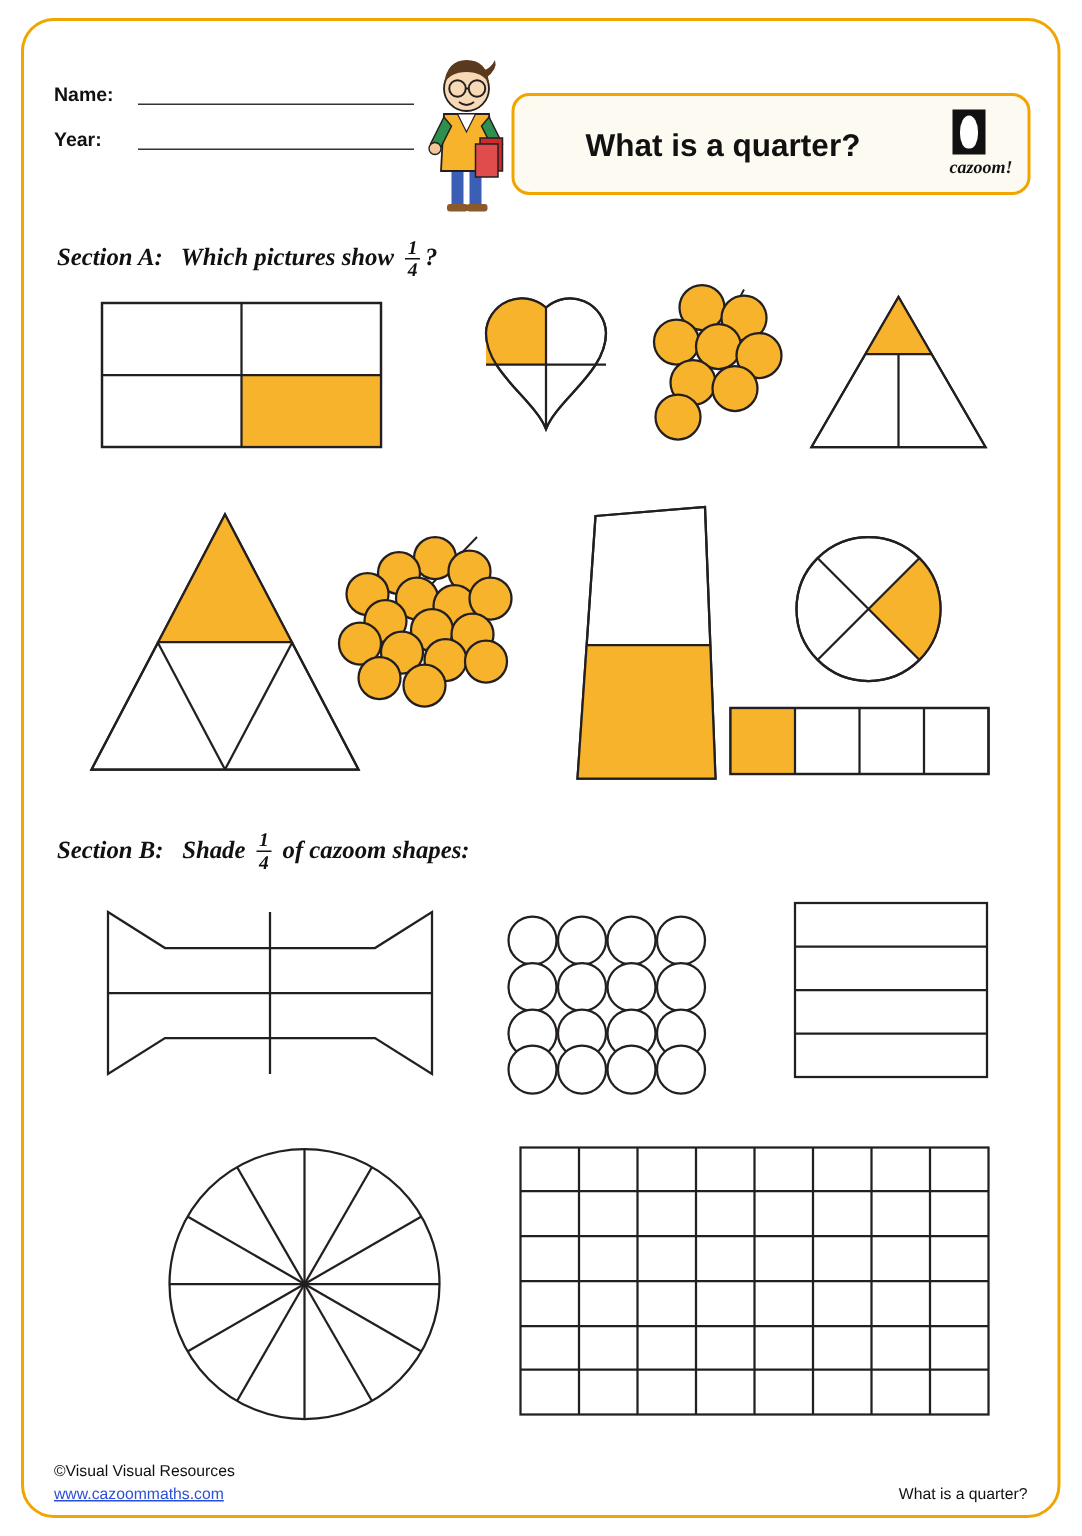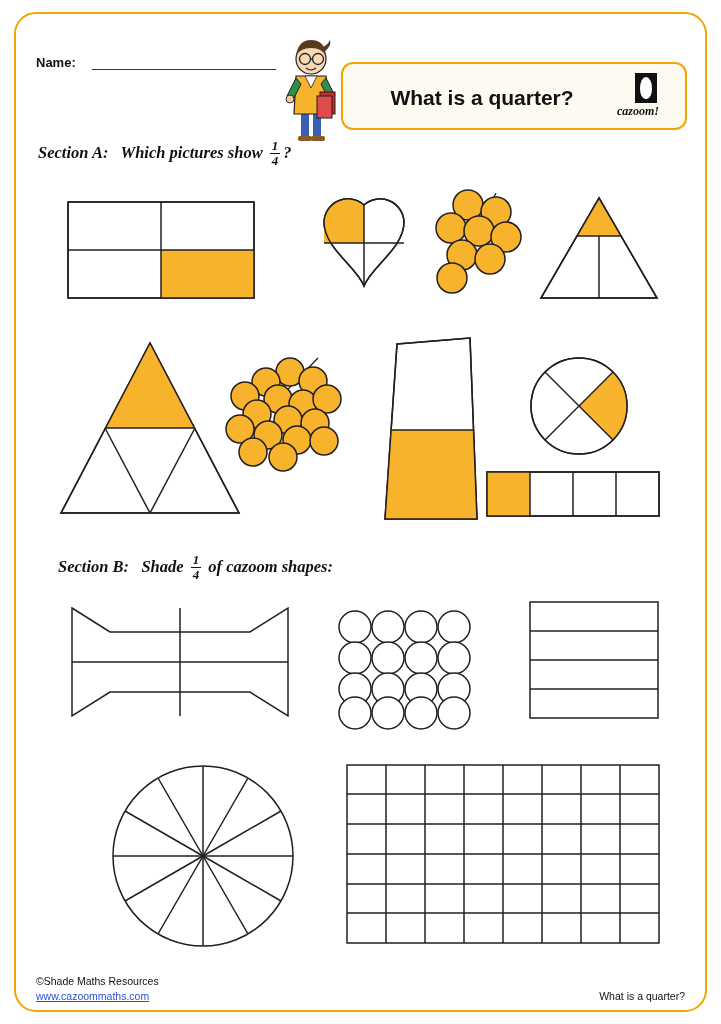--- a/index.html
+++ b/index.html
@@ -90,21 +90,21 @@
     font-family: "Liberation Sans", sans-serif;
     font-weight: bold;
     font-size: 21px;
     color: #111;
   }
   .logo {
     position: absolute;
     right: 10px; top: 9px;
     width: 58px;
     height: 50px;
-    text-align: left;
+    text-align: right;
   }
   .logo-mark {
     width: 22px;
     height: 30px;
     margin: 0 auto;
     background: #111;
     position: relative;
   }
   .logo-mark:after {
     content: "";
@@ -126,22 +126,22 @@
   
   .section-head {
     position: absolute;
     font-family: "Liberation Serif", serif;
     font-weight: bold;
     font-style: italic;
     font-size: 16.5px;
     color: #111;
     white-space: nowrap;
   }
-  .sec-a { left: 38px; top: 140px; }
-  .sec-b { left: 38px; top: 554px; margin-left: 20px; }
+  .sec-a { left: 38px; top: 159px; }
+  .sec-b { left: 38px; top: 554px; }
   .frac {
     display: inline-block;
     vertical-align: middle;
     text-align: center;
     font-size: 13px;
     line-height: 1.05;
     margin: 0 3px;
     position: relative;
     top: -1px;
   }
@@ -185,20 +185,24 @@
 <body>
 
 <div class="page">
   <div class="page-border"></div>
 
   <div class="header">
 
     <div class="fields">
       <div class="field-row">
         <span class="field-label">Name:</span>
+        <span class="field-line"></span>
+      </div>
+      <div class="field-row">
+        <span class="field-label">Year:</span>
         <span class="field-line"></span>
       </div>
     </div>
 
     <div class="mascot">
       <svg width="62" height="118" viewBox="0 0 62 118">
 
         <rect x="21" y="86" width="8" height="26" fill="#3a5fb5"></rect>
         <rect x="33" y="86" width="8" height="26" fill="#3a5fb5"></rect>
         <rect x="18" y="110" width="14" height="5" rx="2" fill="#8a5a2b"></rect>
@@ -411,17 +415,17 @@
         <line x1="347" y1="824" x2="659" y2="824"></line>
         <line x1="347" y1="854" x2="659" y2="854"></line>
         <line x1="347" y1="884" x2="659" y2="884"></line>
         <line x1="347" y1="913" x2="659" y2="913"></line>
       </g>
 
     </g>
   </svg>
 
   <div class="footer">
-    <span class="copy">©Shade Maths Resources</span>
+    <span class="copy">©Visual Visual Resources</span>
     <a class="url" href="#">www.cazoommaths.com</a>
     <span class="right">What is a quarter?</span>
   </div>
 </div>
 
 </body></html>

